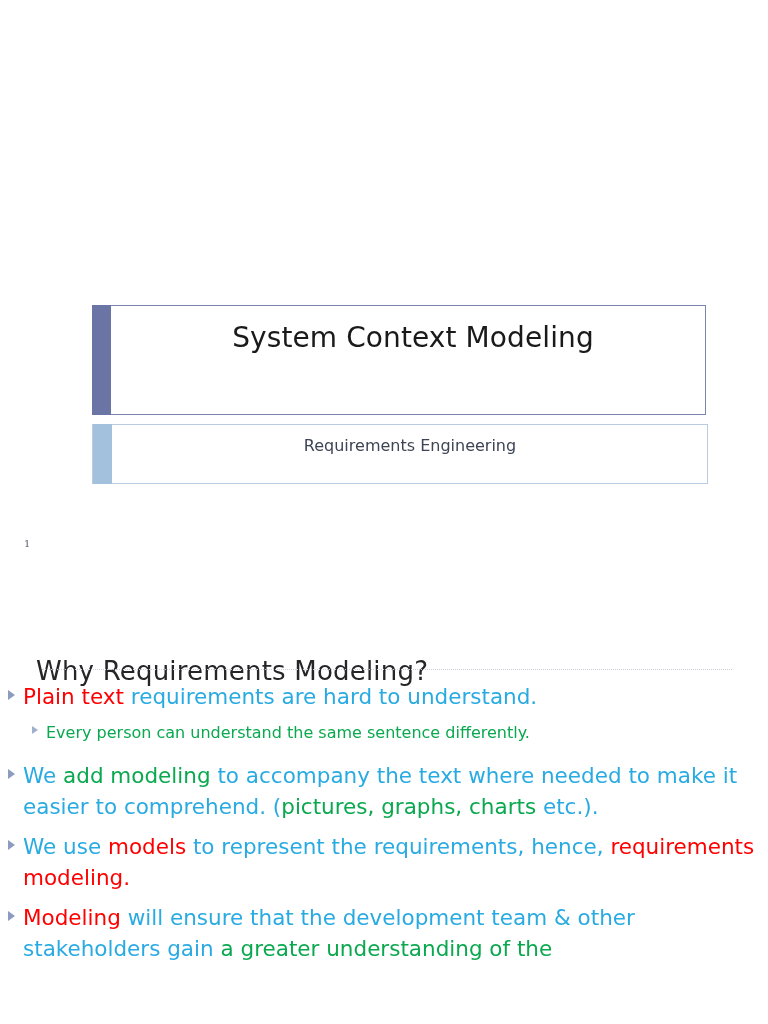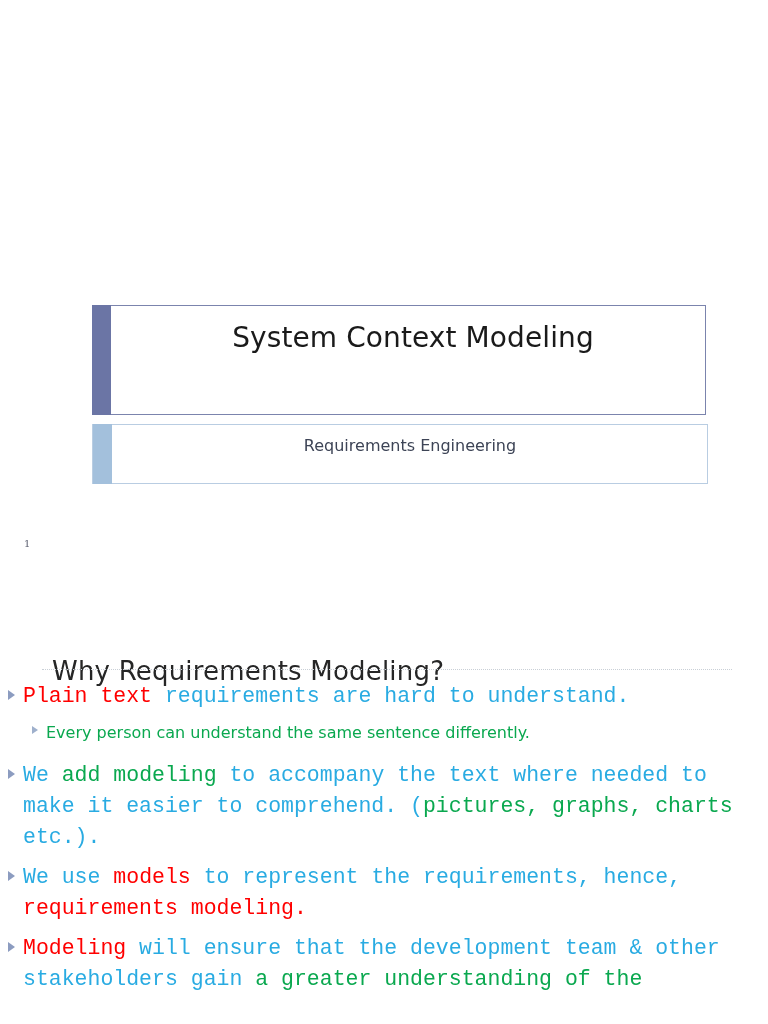--- a/index.html
+++ b/index.html
@@ -103,21 +103,21 @@
   #slide-two {
     position: absolute;
     left: 0;
     top: 565px;
     width: 768px;
     height: 459px;
   }
 
   .content-heading {
     position: absolute;
-    left: 52px;
+    left: 36px;
     top: 69px;
     font-size: 26px;
     color: #262626;
     font-weight: 400;
     letter-spacing: 0.2px;
     white-space: nowrap;
     text-align: center;
   }
   .heading-rule {
     position: absolute;
@@ -136,21 +136,20 @@
   }
 
   .bullet {
     display: flex;
     align-items: flex-start;
     margin-bottom: 9px;
   }
   .bullet.level-1 {
     padding-left: 8px;
     padding-right: 10px;
-    font-family: Liberation Mono, monospace;
   }
   .bullet.level-2 {
     padding-left: 32px;
     padding-right: 40px;
     margin-top: -4px;
     margin-bottom: 12px;
   }
 
   .marker {
     flex: 0 0 auto;

